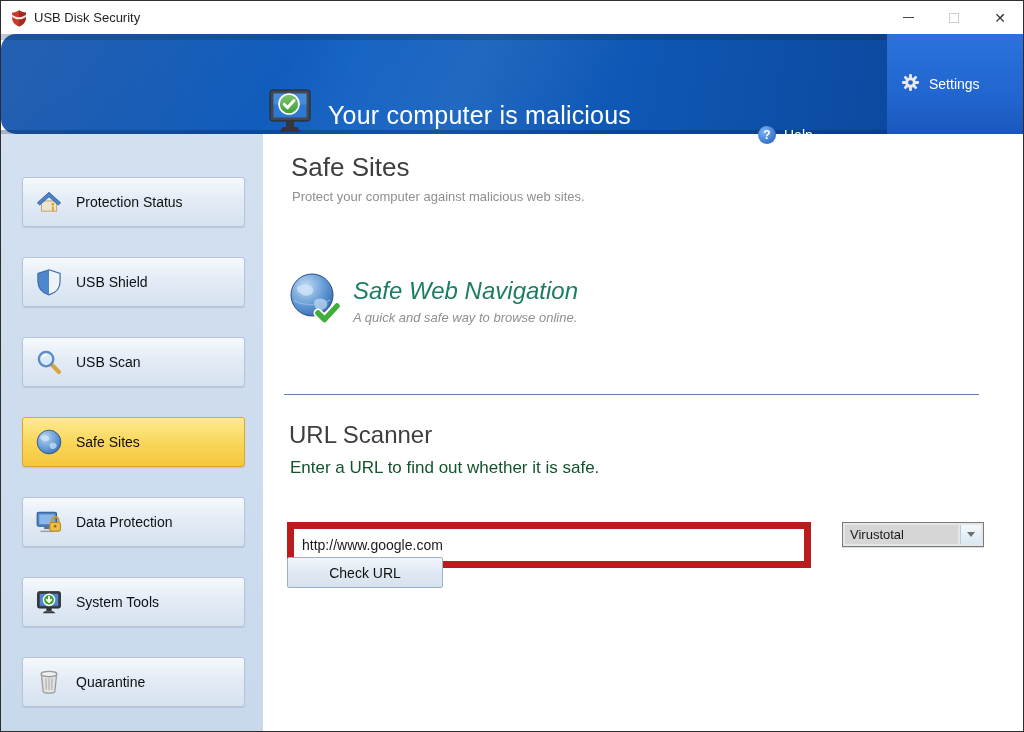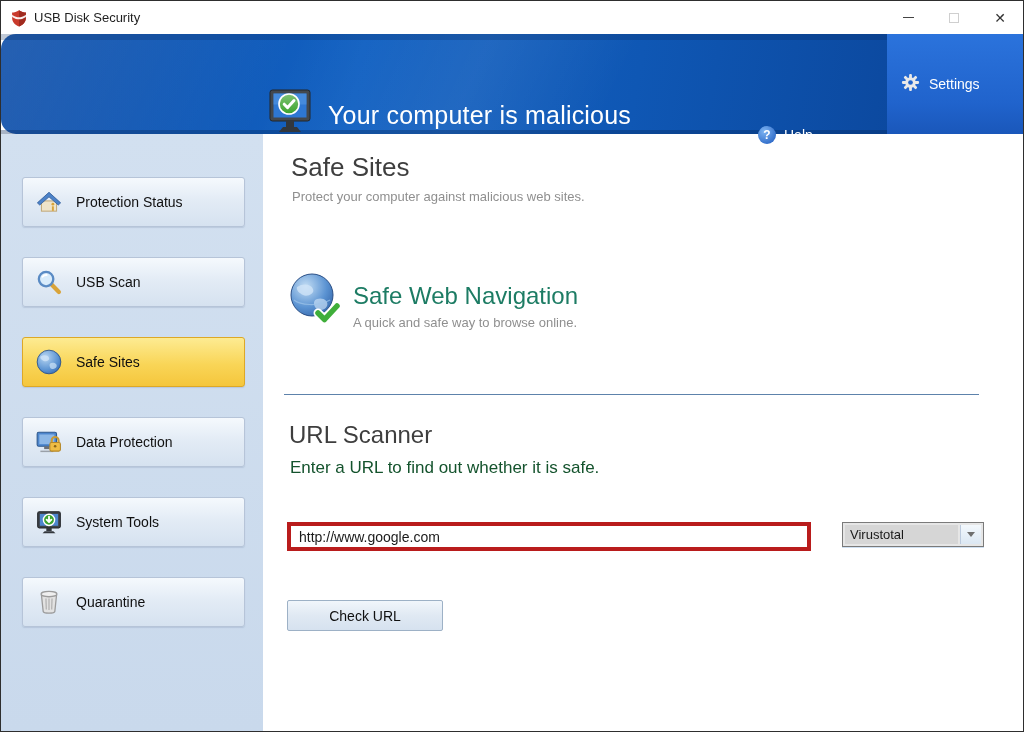--- a/index.html
+++ b/index.html
@@ -53,49 +53,49 @@
   .nav-btn.selected{
     background:linear-gradient(180deg,#fdeb92 0%,#f9d557 55%,#f5c63c 100%);
     border:1px solid #dda827;
   }
   .nav-icon{width:30px;height:30px;margin:0 12px 0 11px;flex:0 0 auto;display:flex;align-items:center;justify-content:center;}
   .nav-label{font-size:14px;color:#101010;}
   
   .content{position:absolute;top:133px;left:262px;right:0;bottom:0;background:#fff;}
   .page-title{position:absolute;left:28px;top:18px;font-size:26px;font-weight:400;color:#3e3e3e;}
   .page-subtitle{position:absolute;left:29px;top:55px;font-size:13px;color:#8f8f8f;}
-  .feature{position:absolute;left:25px;top:138px;display:flex;align-items:flex-end;}
+  .feature{position:absolute;left:25px;top:138px;display:flex;align-items:center;font-style:italic;}
   .feature-txt{margin-left:13px;}
   .feature-title{font-size:24px;font-weight:400;color:#1d7c64;line-height:1.15;}
   .feature-subtitle{font-size:13px;color:#8f8f8f;margin-top:5px;}
   .divider{position:absolute;left:21px;top:260px;width:695px;height:0;border-top:1px solid #5d82ab;}
   .scanner-title{position:absolute;left:26px;top:287px;font-size:24px;font-weight:400;color:#3e3e3e;}
   .scanner-subtitle{position:absolute;left:27px;top:324px;font-size:17px;color:#14532d;}
   .url-input{
-    position:absolute;left:24px;top:388px;width:524px;height:29px;
-    border:4px solid #b91c1c;font-size:14px;color:#1a1a1a;padding:0 8px;
+    position:absolute;left:24px;top:388px;width:524px;height:46px;
+    border:7px solid #b91c1c;font-size:14px;color:#1a1a1a;padding:0 8px;
     font-family:"Liberation Sans", sans-serif;outline:none;background:#fff;
   }
   .dropdown{
     position:absolute;left:579px;top:388px;width:142px;height:25px;
     border:1px solid #7a7a7a;background:#e6e6e6;display:flex;cursor:pointer;
     box-shadow:0 1px 0 #cfe0f2;
   }
   .dropdown-value{
     flex:1;margin:2px 0 2px 2px;background:#d6d6d6;font-size:13px;color:#1a1a1a;
     display:flex;align-items:center;padding-left:5px;
   }
   .dropdown-arrow-btn{
     width:21px;margin:2px;border-left:1px solid #bccadd;
     background:linear-gradient(180deg,#f3f8fc,#dbe7f3);
     display:flex;align-items:center;justify-content:center;
   }
   .arr{width:0;height:0;border-left:4px solid transparent;border-right:4px solid transparent;border-top:5px solid #6f6f6f;}
   .check-btn{
-    position:absolute;left:24px;top:466px;width:156px;height:31px;
+    position:absolute;left:24px;top:423px;width:156px;height:31px;
     border:1px solid #9db1c6;border-radius:2px;cursor:pointer;
     background:linear-gradient(180deg,#f1f6fb 0%,#e0e9f3 50%,#d6e2ef 100%);
     font-size:14px;color:#101010;font-family:"Liberation Sans", sans-serif;
   }
 </style>
 </head>
 <body>
 
 <div class="window">
 
@@ -173,20 +173,34 @@
         <svg width="28" height="28" viewBox="0 0 26 26">
           <rect x="6" y="12" width="14" height="9.5" fill="#efe4c9" stroke="#c2ab7c" stroke-width="1"></rect>
           <path d="M2.2 13.8 L13 4 L23.8 13.8 L21.6 15.8 L13 8.2 L4.4 15.8 Z" fill="#4c82c8" stroke="#35619c" stroke-width="0.8"></path>
           <circle cx="16.6" cy="15" r="1.3" fill="#d9a43a"></circle>
           <rect x="15.7" y="17" width="1.8" height="4.2" fill="#d9a43a"></rect>
         </svg>
       </span>
       <span class="nav-label">Protection Status</span>
     </div>
 
+    <div class="nav-btn">
+      <span class="nav-icon">
+        <svg width="28" height="28" viewBox="0 0 24 24">
+          <defs>
+            <linearGradient id="shv" x1="0" y1="0" x2="1" y2="0">
+              <stop offset="0.5" stop-color="#4d86cd"></stop>
+                <stop offset="0.5" stop-color="#eef3fa"></stop>
+            </linearGradient>
+          </defs>
+          <path d="M12 1.5 L21.5 4.6 V11.5 C21.5 17.6 17.4 21.4 12 23 C6.6 21.4 2.5 17.6 2.5 11.5 V4.6 Z" fill="url(#shv)" stroke="#3c6ca6" stroke-width="1"></path>
+        </svg>
+      </span>
+      <span class="nav-label">USB Shield</span>
+    </div>
 
     <div class="nav-btn">
       <span class="nav-icon">
         <svg width="28" height="28" viewBox="0 0 24 24">
           <line x1="14" y1="14" x2="20.5" y2="20.5" stroke="#d9a43a" stroke-width="3.6" stroke-linecap="round"></line>
           <circle cx="9.5" cy="9.5" r="6.2" fill="#d9ecfb" stroke="#5a8bc4" stroke-width="2"></circle>
           <path d="M6.5 7.5 a4 4 0 0 1 3.5 -1.5" stroke="#ffffff" stroke-width="1.6" fill="none" stroke-linecap="round"></path>
         </svg>
       </span>
       <span class="nav-label">USB Scan</span>

